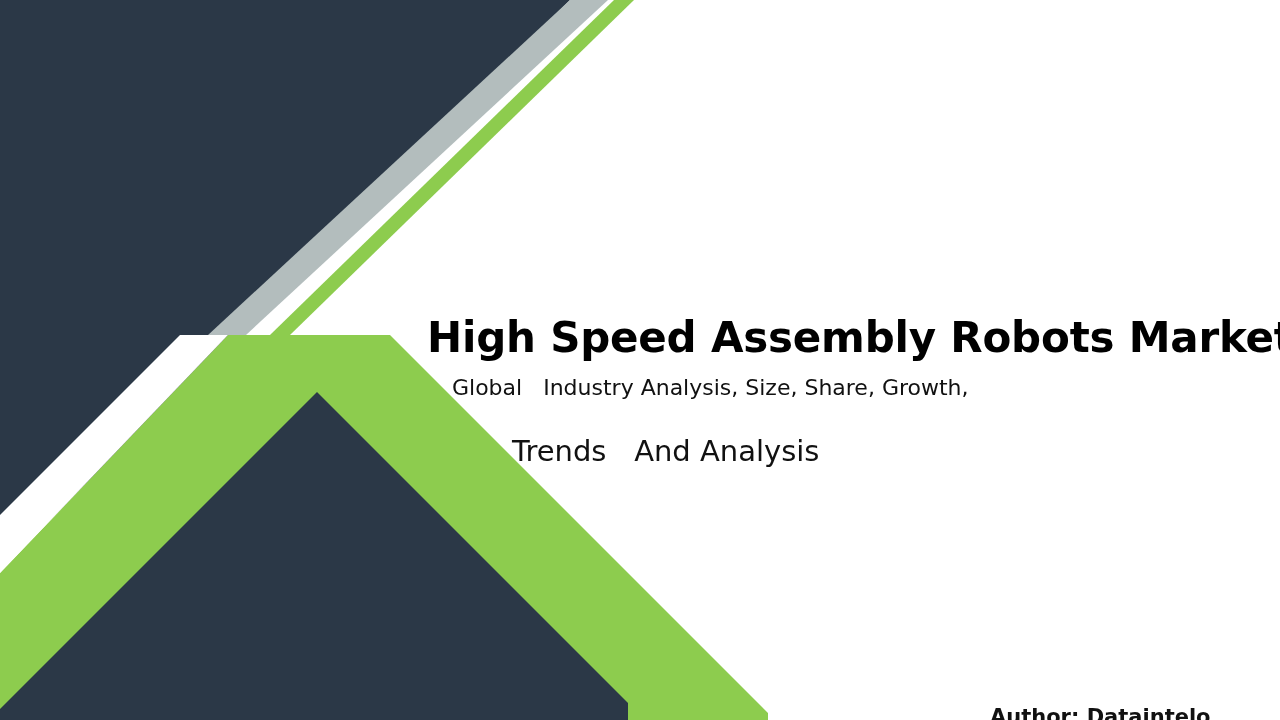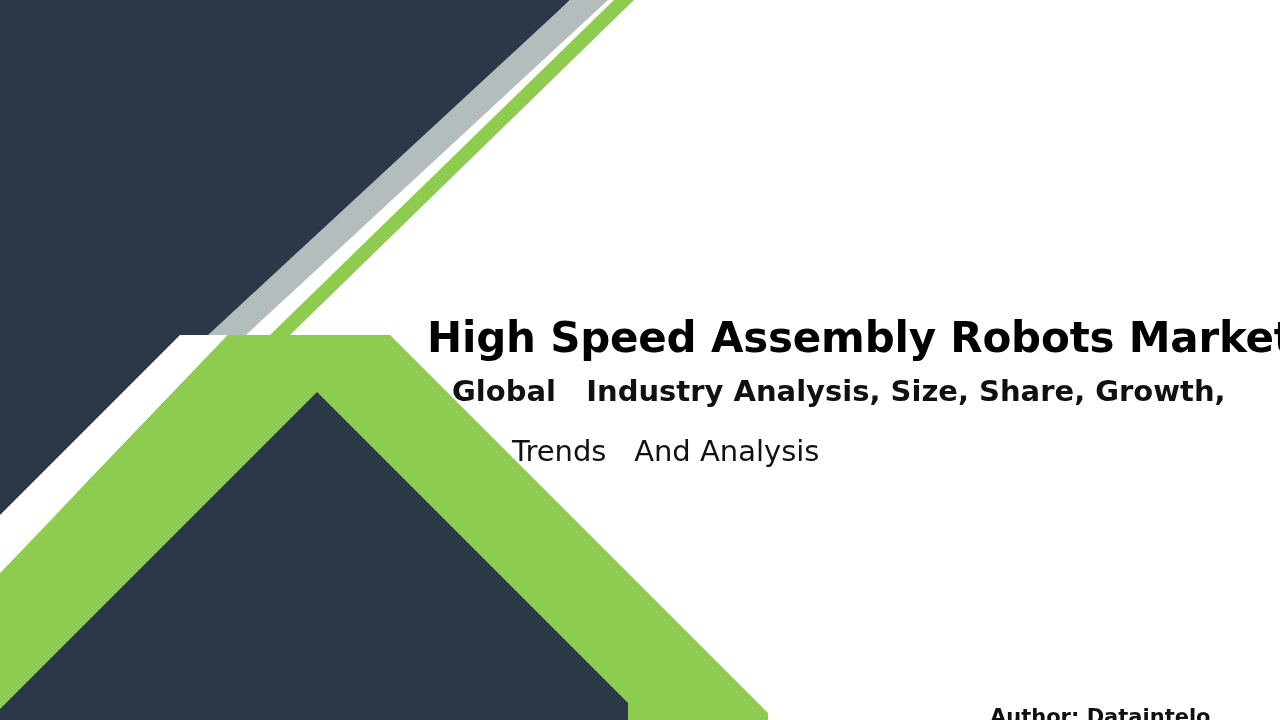--- a/index.html
+++ b/index.html
@@ -38,22 +38,22 @@
     font-weight: bold;
     color: #000000;
     letter-spacing: -0.2px;
     white-space: pre;
     line-height: 1.05;
   }
   .subtitle-line1 {
     position: absolute;
     left: 452px;
     top: 376px;
-    font-size: 29px;
-    font-weight: bold;
+    font-size: 22px;
+    font-weight: normal;
     color: #111111;
     white-space: pre;
     line-height: 1.1;
   }
   .subtitle-line2 {
     position: absolute;
     left: 512px;
     top: 436px;
     font-size: 29px;
     font-weight: normal;

